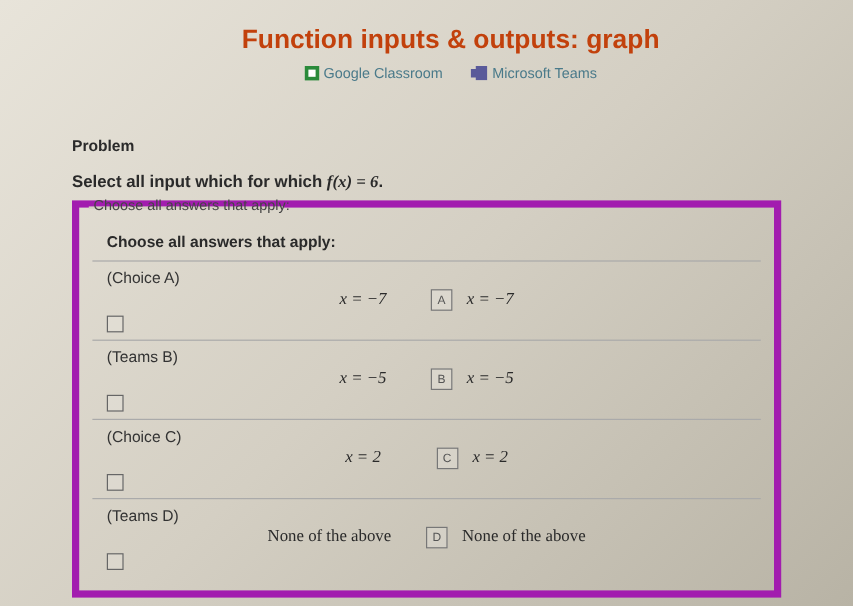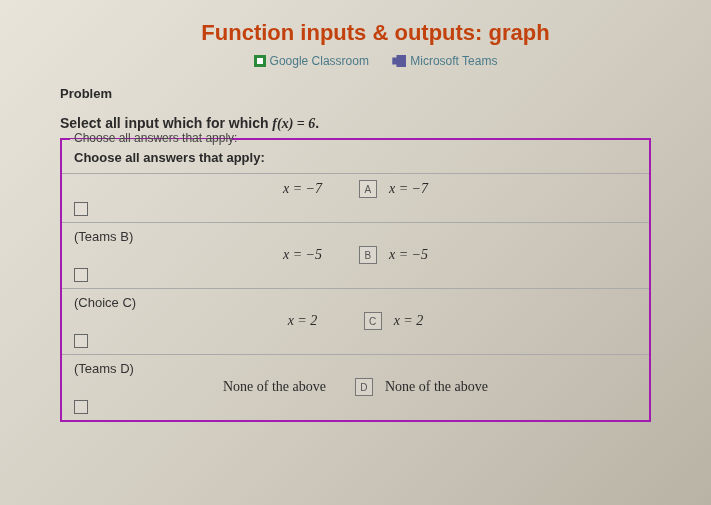--- a/index.html
+++ b/index.html
@@ -18,21 +18,21 @@
     .page-title {
       text-align: center;
       font-size: 22px;
       font-weight: 700;
       color: #c2410c;
       margin-bottom: 8px;
       margin-left: 40px;
     }
     .share-links {
       text-align: center;
-      margin-bottom: 16px;
+      margin-bottom: 44px;
       margin-left: 40px;
       font-size: 12px;
     }
     .share-link {
       display: inline-flex;
       align-items: center;
       gap: 4px;
       margin: 0 10px;
       color: #4a7a8a;
       cursor: pointer;
@@ -71,22 +71,22 @@
       font-size: 14px;
       font-weight: 700;
       color: #2a2a2a;
       margin-bottom: 4px;
     }
     .prompt .math {
       font-style: italic;
       font-family: Georgia, serif;
     }
     .fieldset {
-      border: 2px solid #a21caf;
-      padding: 0;
+      border: 6px solid #a21caf;
+      padding: 11px;
       position: relative;
       margin-top: 6px;
     }
     .legend {
       position: absolute;
       top: -9px;
       left: 8px;
       padding: 0 4px;
       font-size: 12px;
       background: transparent;
@@ -181,20 +181,21 @@
 <p class="prompt">
   <span>Select all input which for which </span><span class="math">f(x) = 6</span><span>.</span>
 </p>
 
 <div class="fieldset">
   <div class="legend-bg"></div>
   <div class="legend">Choose all answers that apply:</div>
   <div class="instruction">Choose all answers that apply:</div>
 
   <div class="choice">
+    <div class="choice-label">(Choice A)</div>
     <div class="choice-row">
       <span class="choice-eq">x = −7</span>
       <span class="letter-box">A</span>
       <span class="right-eq">x = −7</span>
     </div>
     <span class="checkbox"></span>
   </div>
 
   <div class="choice">
     <div class="choice-label">(Teams B)</div>

